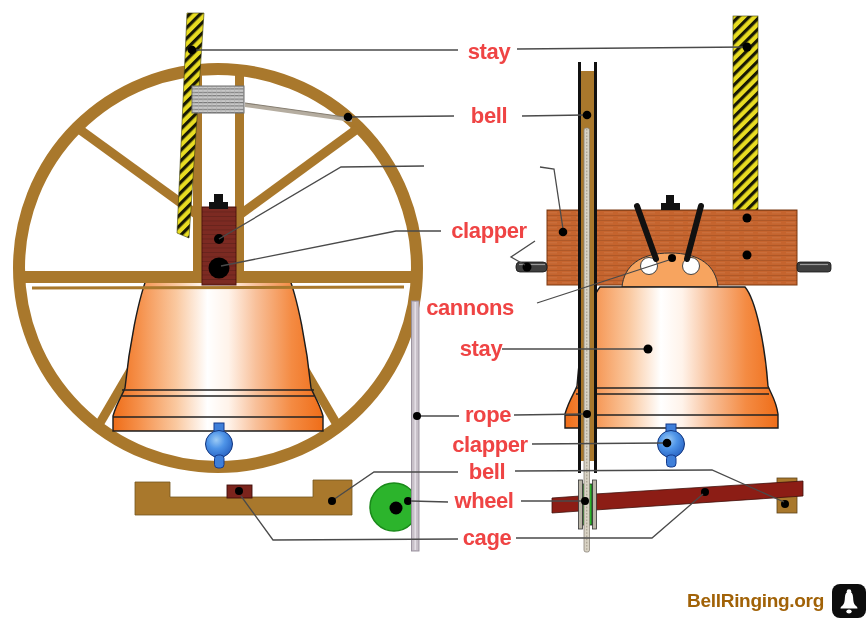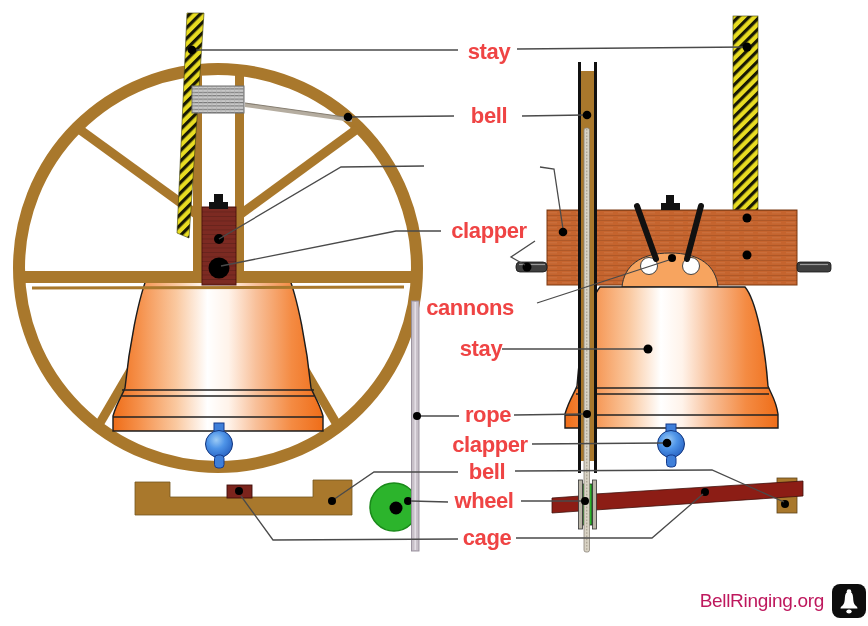--- a/index.html
+++ b/index.html
@@ -1,21 +1,21 @@
 <!DOCTYPE html>
 <html style="--wheel-brown: #A9782C; --stay-yellow: #E8DC22; --headstock-maroon: #7C2A22; --headstock-orange: #C5642E; --bell-orange: #F1701C; --pulley-green: #2CB42C; --clapper-blue: #2E6FD0; --slide-red: #8C1D15; --cage-brown: #A9782C; --rope-gray: #C7C0C8; --leader-gray: #4A4A4A;"><head>
 <meta charset="utf-8">
 <style>
   html,body{margin:0;padding:0;background:#ffffff;}
   .stage{position:relative;width:868px;height:626px;background:#ffffff;overflow:hidden;
          font-family:"Liberation Sans", sans-serif;}
   .art{position:absolute;left:0;top:0;}
   .lbl{position:absolute;transform:translate(-50%,-50%);font-weight:700;font-size:22px;
        color:#ef4444;white-space:nowrap;letter-spacing:-0.4px;}
-  .brand{position:absolute;right:44px;top:590px;font-weight:400;font-size:19px;color:#be185d;
+  .brand{position:absolute;right:44px;top:590px;font-weight:700;font-size:19px;color:#a16207;
          letter-spacing:-0.3px;}
 </style>
 </head>
 <body>
 
 <div class="stage">
 
 <svg class="art" width="868" height="626" viewBox="0 0 868 626">
   <defs>
     <pattern id="hatch" width="7.5" height="7.5" patternUnits="userSpaceOnUse" patternTransform="rotate(45)">

